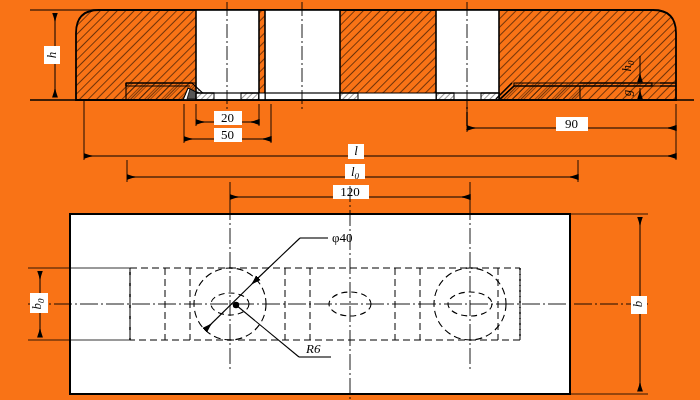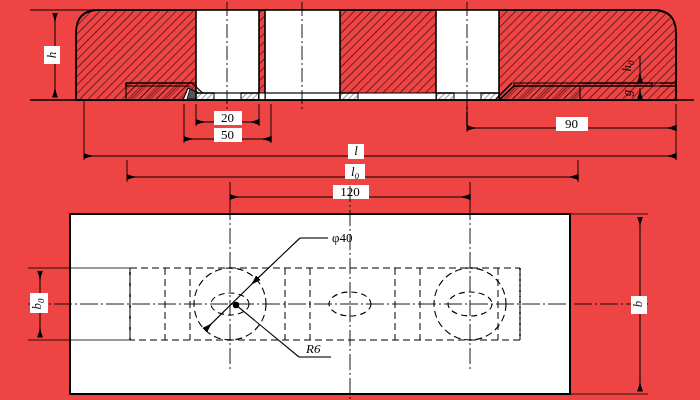--- a/index.html
+++ b/index.html
@@ -7,21 +7,21 @@
     padding: 0;
     background: #ffffff;
   }
   body {
     font-family: "Liberation Serif", serif;
   }
   #drawing-root {
     position: relative;
     width: 700px;
     height: 400px;
-    background: #ef4444;
+    background: #f97316;
     overflow: hidden;
   }
   svg#drawing {
     display: block;
     width: 700px;
     height: 400px;
   }
   .dim-text {
     font-family: "Liberation Serif", serif;
     font-size: 13px;

